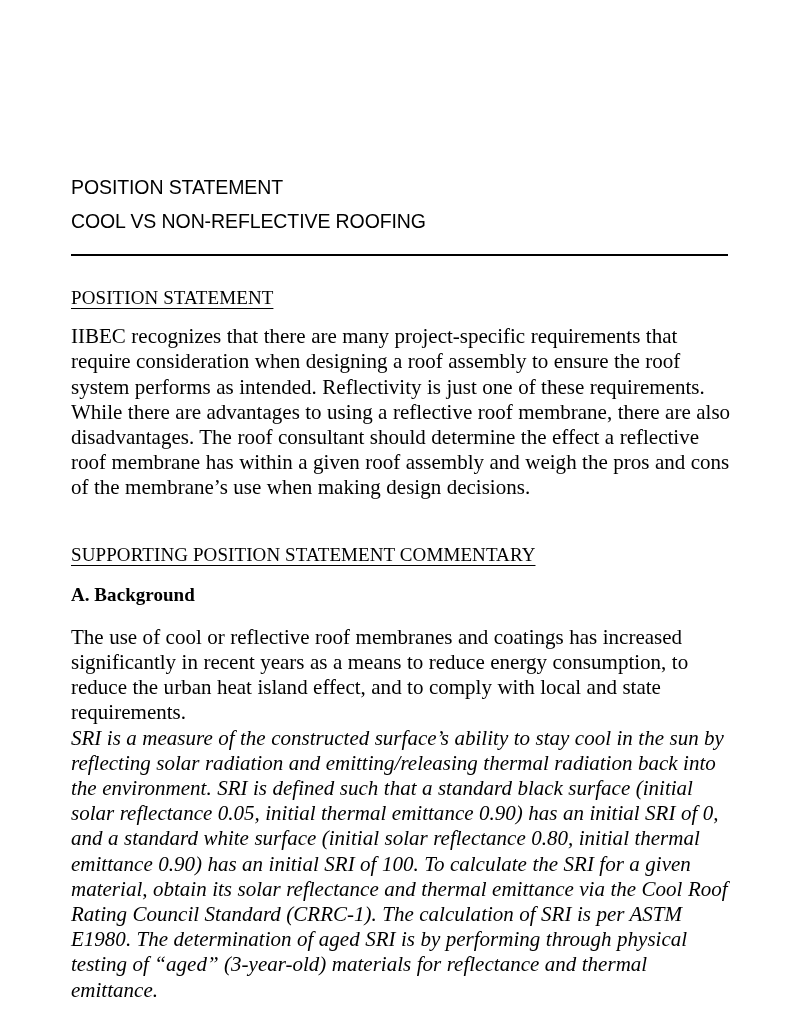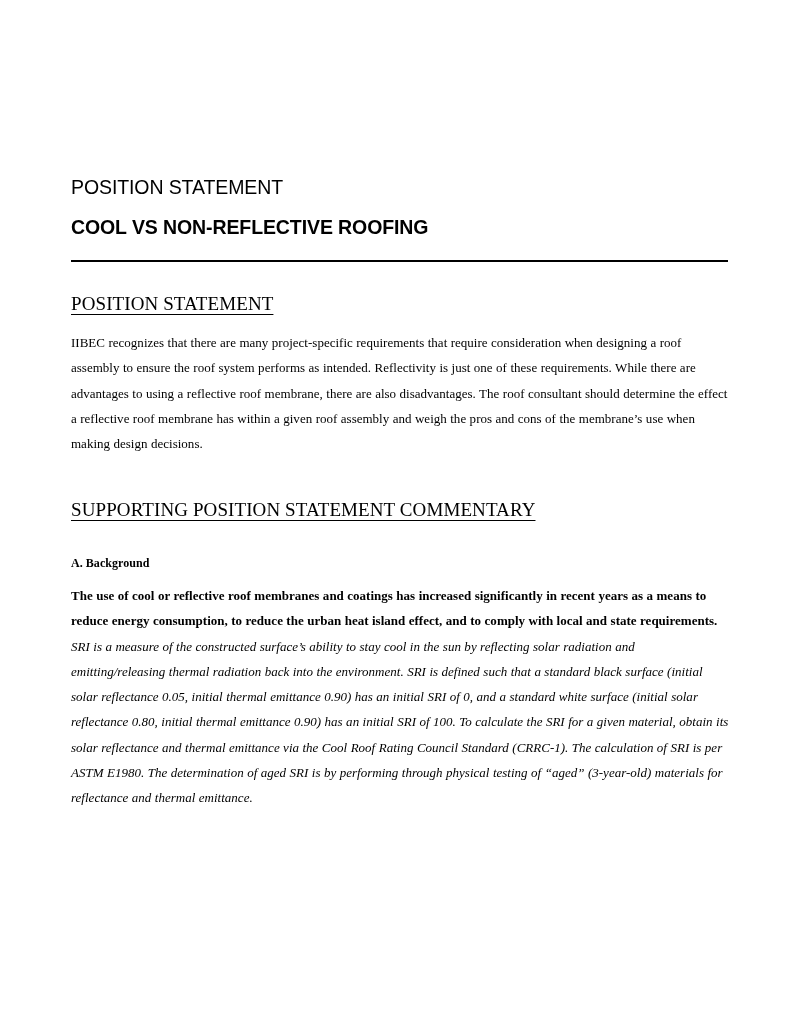--- a/index.html
+++ b/index.html
@@ -29,23 +29,23 @@
     line-height: 1.27;
     letter-spacing: -0.1px;
   }
   .masthead-line1 {
     font-size: 19.5px;
     font-weight: 400;
     white-space: nowrap;
   }
   .masthead-line2 {
     font-size: 19.5px;
-    font-weight: 700;
+    font-weight: 400;
     white-space: nowrap;
-    margin-top: 15px;
+    margin-top: 9px;
   }
   .rule {
     margin-top: 20px;
     width: 657px;
     height: 0;
     border-top: 2px solid #000000;
   }
 
   
   .section-heading {
@@ -55,39 +55,39 @@
     letter-spacing: 0.1px;
     text-decoration: underline;
     text-underline-offset: 4px;
     text-decoration-thickness: 1px;
     white-space: nowrap;
   }
   .h-pos-statement { margin-top: 31px; }
   .h-supporting    { margin-top: 43px; }
 
   .sub-heading {
-    font-size: 12px;
+    font-size: 19px;
     font-weight: 700;
-    margin-top: 35px;
+    margin-top: 18px;
     letter-spacing: 0.05px;
   }
 
   
   p.body {
-    font-size: 13px;
+    font-size: 21px;
     line-height: 25.2px;
     margin: 0;
     width: 660px;
     text-align: left;
     letter-spacing: 0.01px;
     word-spacing: 0.2px;
   }
   .p-intro     { margin-top: 26px; }
   .p-note      { margin-top: 22px; }
-  .p-increase  { margin-top: 29px; font-weight: bold; }
+  .p-increase  { margin-top: 29px; }
   .p-coolroof  { margin-top: 22px; }
   .p-sri       { margin-top: 22px; font-style: italic; }
 </style>
 </head>
 <body>
 
 <div class="page">
 
   <div class="masthead">
     <div class="masthead-line1">POSITION STATEMENT</div>

